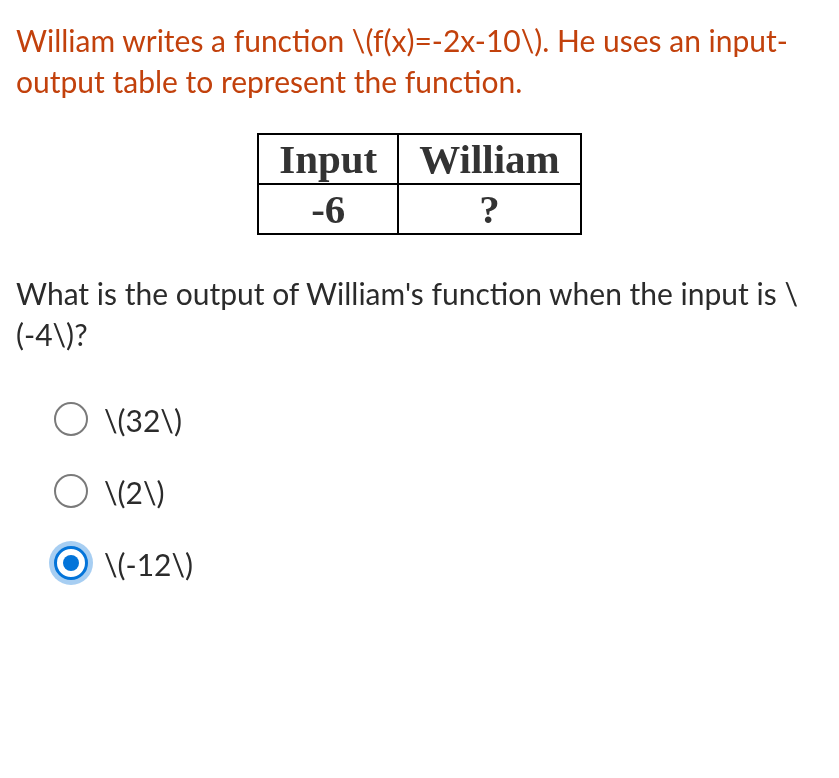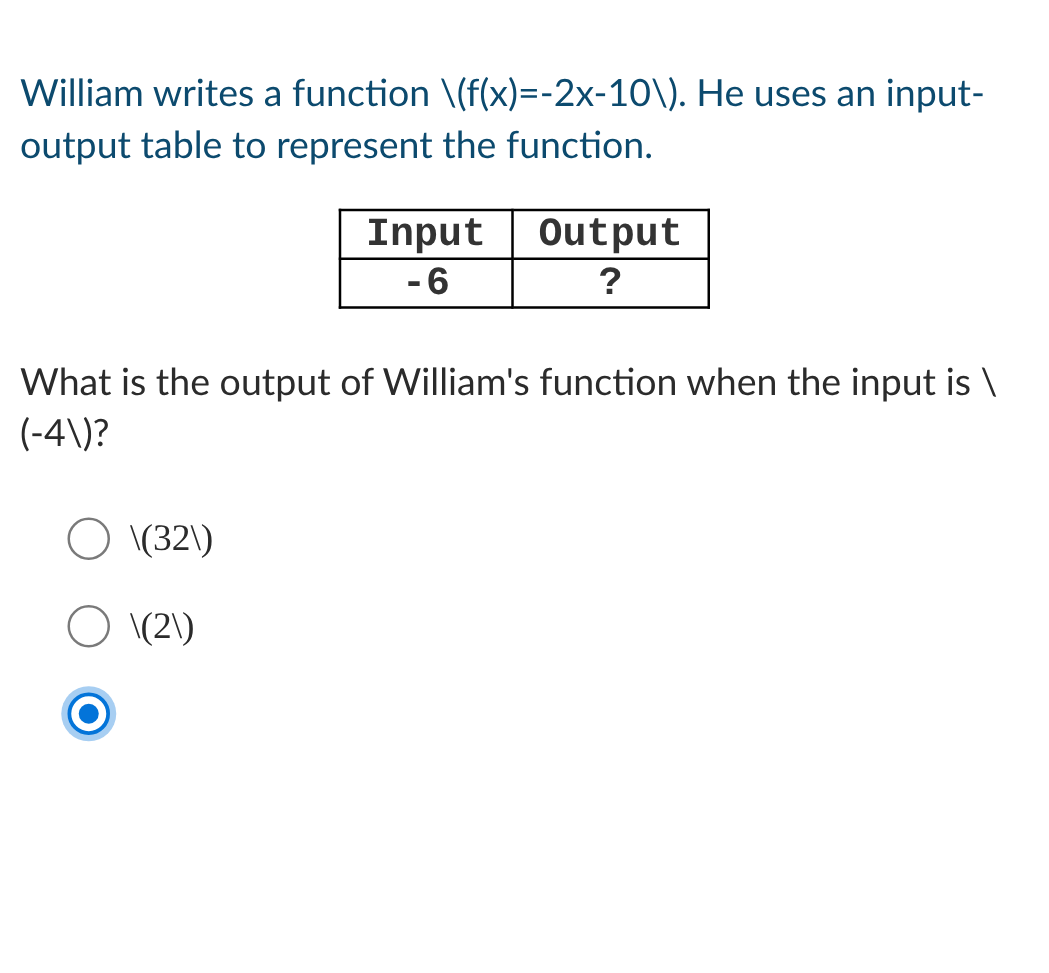--- a/index.html
+++ b/index.html
@@ -11,53 +11,51 @@
       font-family: 'Lato', 'Helvetica Neue', Arial, sans-serif;
       font-size: 30px;
       color: #333;
       padding: 20px 16px;
       width: 839px;
       background: white;
     }
     .problem-text {
       margin-bottom: 32px;
       line-height: 1.35;
-      color: #0c4a6e;
-      margin-top: 34px;
+      color: #c2410c;
     }
     .io-table {
       margin: 0 auto 38px auto;
       border-collapse: collapse;
     }
     .io-table th, .io-table td {
       border: 2px solid #000;
       padding: 0px 20px;
       text-align: center;
-      font-family: Liberation Mono, monospace;
-      font-size: 32px;
+      font-family: Liberation Serif, serif;
+      font-size: 41px;
     }
     .io-table th {
       font-weight: bold;
     }
     .io-table td {
       font-weight: bold;
     }
     .question-text {
       margin-bottom: 48px;
       line-height: 1.35;
       color: #2b2b2b;
     }
     .options {
       padding-left: 38px;
     }
     .option {
       display: flex;
       align-items: flex-start;
       margin-bottom: 36px;
-      font-family: Liberation Serif, serif;
     }
     .radio {
       width: 34px;
       height: 34px;
       border: 2.5px solid #7a7a7a;
       border-radius: 50%;
       margin-right: 16px;
       display: inline-flex;
       align-items: center;
       justify-content: center;
@@ -82,21 +80,21 @@
   </style>
 </head>
 <body>
 
 <div class="problem-text">William writes a function \(f(x)=-2x-10\). He uses an input-output table to represent the function.</div>
 
 <table class="io-table">
   <tbody>
       <tr>
     <th>Input</th>
-    <th>Output</th>
+    <th>William</th>
   </tr>
   <tr>
     <td>-6</td>
     <td>?</td>
   </tr>
 </tbody>
   </table>
 
 <div class="question-text">What is the output of William's function when the input is \(-4\)?</div>
 
@@ -104,14 +102,15 @@
   <div class="option">
     <span class="radio"></span>
     <span class="option-label">\(32\)</span>
   </div>
   <div class="option">
     <span class="radio"></span>
     <span class="option-label">\(2\)</span>
   </div>
   <div class="option">
     <span class="radio selected"></span>
+    <span class="option-label">\(-12\)</span>
   </div>
 </div>
 
 </body></html>

